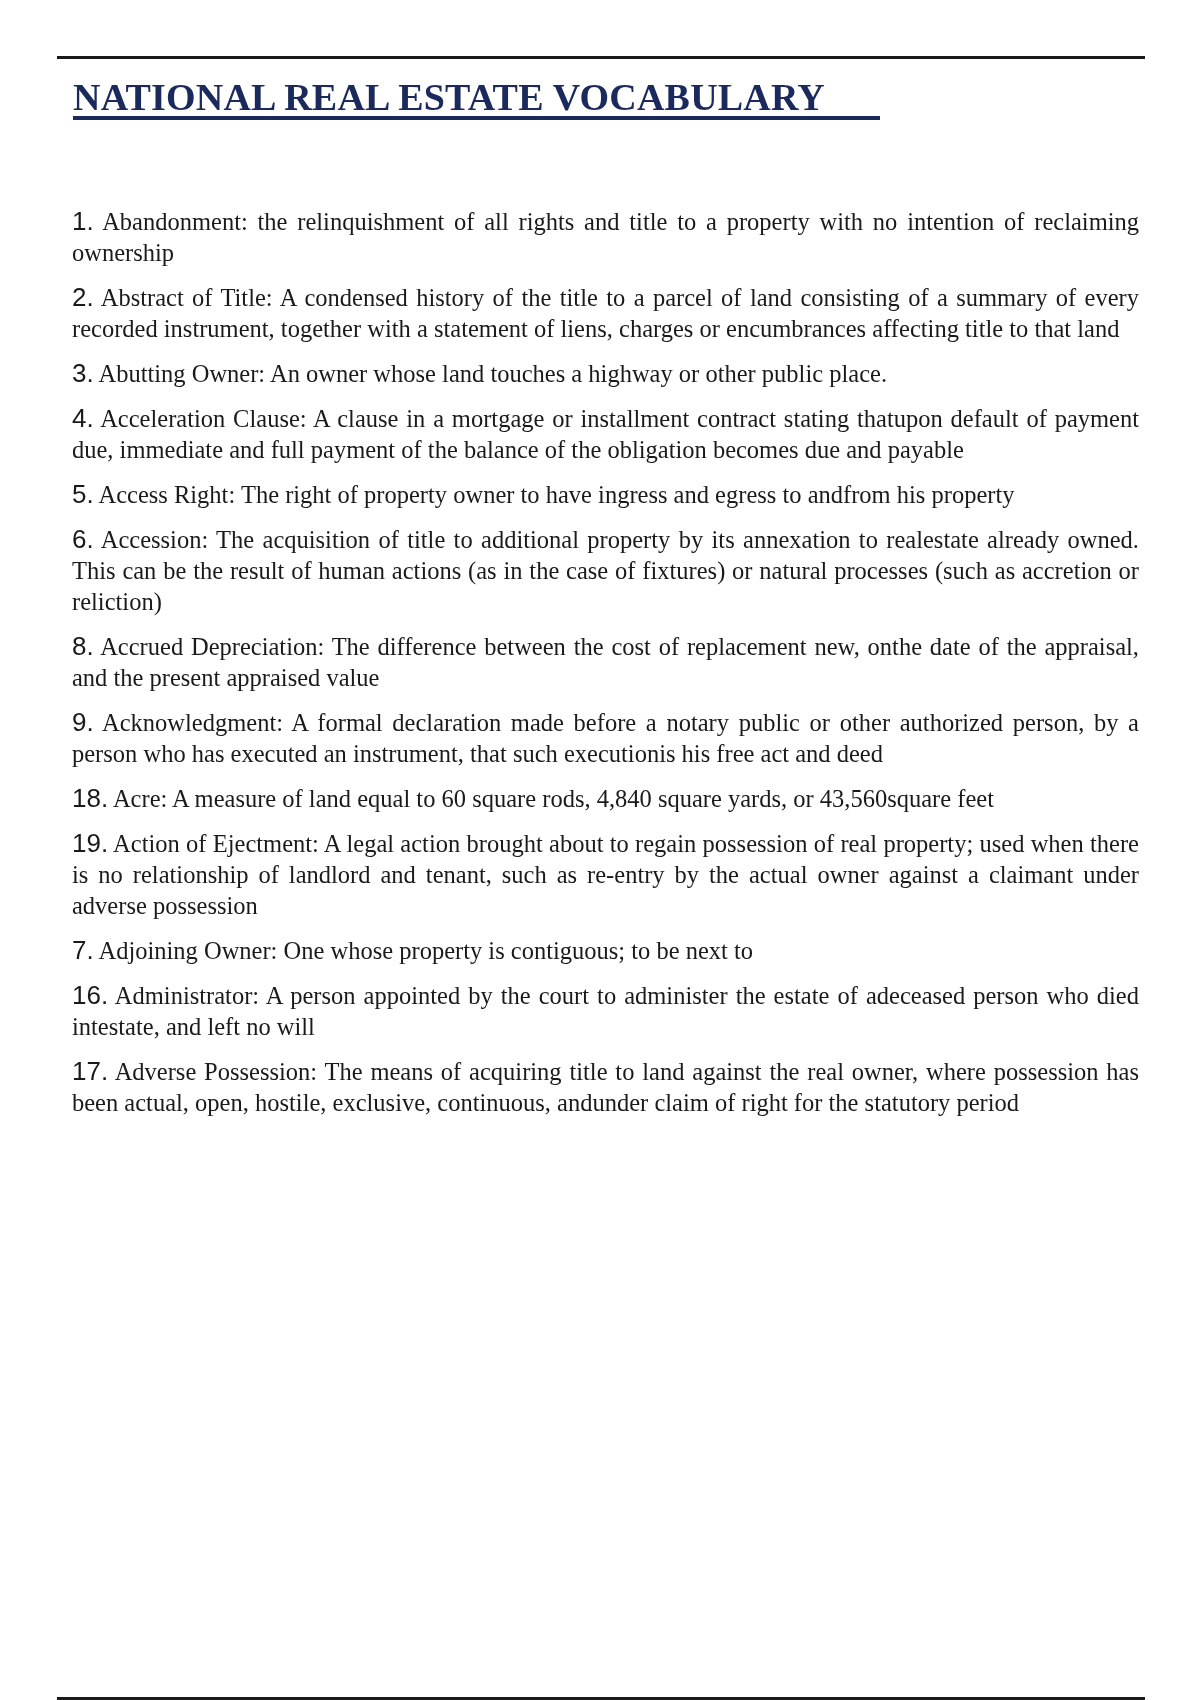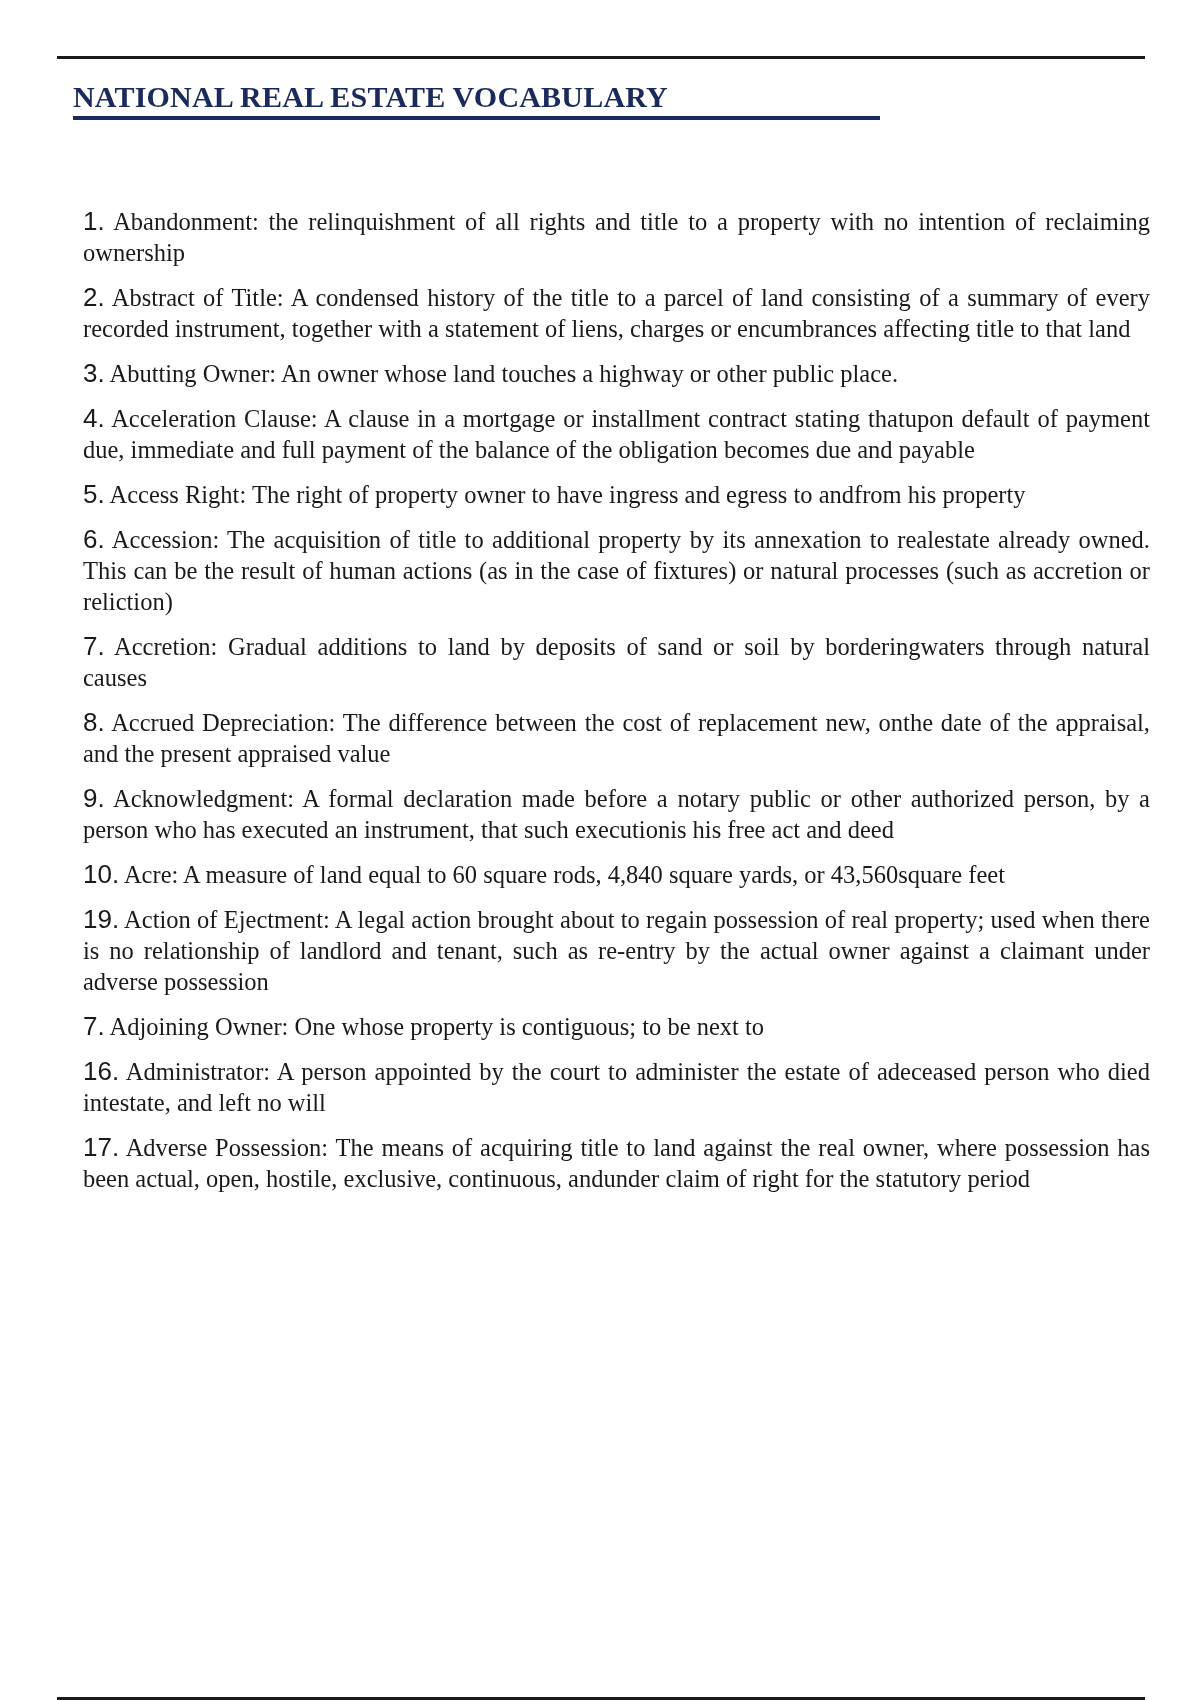--- a/index.html
+++ b/index.html
@@ -2,48 +2,47 @@
 <html><head>
 <meta charset="utf-8">
 <style>
   html, body { margin: 0; padding: 0; background: #ffffff; }
   body { width: 1200px; height: 1700px; position: relative; overflow: hidden; }
   .rule-top { position: absolute; left: 57px; top: 56px; width: 1088px; height: 3px; background: #1a1a1a; }
   .rule-bottom { position: absolute; left: 57px; top: 1697px; width: 1088px; height: 3px; background: #1a1a1a; }
   .title {
     position: absolute; left: 73px; top: 72px;
     font-family: "Liberation Serif", serif; font-weight: bold;
-    font-size: 30px; color: #1b2a5c; letter-spacing: 0.2px;
+    font-size: 38px; color: #1b2a5c; letter-spacing: 0.2px;
     white-space: nowrap; line-height: 50px;
   }
   .title-underline { position: absolute; left: 73px; top: 116px; width: 807px; height: 4px; background: #1b2a5c; }
-  .list { position: absolute; left: 83px; top: 206px; width: 1067px; }
+  .list { position: absolute; left: 72px; top: 206px; width: 1067px; }
   .entry {
     font-family: "Liberation Serif", serif; font-size: 24.5px; color: #1a1a1a;
     line-height: 31px; margin: 0 0 14px 0; text-align: justify;
   }
   .num { font-family: "Liberation Sans", sans-serif; font-size: 26px; }
 </style>
 </head>
 <body>
 
 <div class="rule-top"></div>
 <div class="title">NATIONAL REAL ESTATE VOCABULARY</div>
 <div class="title-underline"></div>
 
 <div class="list">
   <p class="entry"><span class="num">1.</span><span> Abandonment: the relinquishment of all rights and title to a property with no intention of reclaiming ownership</span></p>
   <p class="entry"><span class="num">2.</span><span> Abstract of Title: A condensed history of the title to a parcel of land consisting of a summary of every recorded instrument, together with a statement of liens, charges or encumbrances affecting title to that land</span></p>
   <p class="entry"><span class="num">3.</span><span> Abutting Owner: An owner whose land touches a highway or other public place.</span></p>
   <p class="entry"><span class="num">4.</span><span> Acceleration Clause: A clause in a mortgage or installment contract stating thatupon default of payment due, immediate and full payment of the balance of the obligation becomes due and payable</span></p>
   <p class="entry"><span class="num">5.</span><span> Access Right: The right of property owner to have ingress and egress to andfrom his property</span></p>
   <p class="entry"><span class="num">6.</span><span> Accession: The acquisition of title to additional property by its annexation to realestate already owned. This can be the result of human actions (as in the case of fixtures) or natural processes (such as accretion or reliction)</span></p>
-  <p class="entry"><span class="num">7.</span><span> Accretion: Gradual additions to land by deposits of sand or soil by borderingwaters through natural causes</span></p>
   <p class="entry"><span class="num">8.</span><span> Accrued Depreciation: The difference between the cost of replacement new, onthe date of the appraisal, and the present appraised value</span></p>
   <p class="entry"><span class="num">9.</span><span> Acknowledgment: A formal declaration made before a notary public or other authorized person, by a person who has executed an instrument, that such executionis his free act and deed</span></p>
-  <p class="entry"><span class="num">10.</span><span> Acre: A measure of land equal to 60 square rods, 4,840 square yards, or 43,560square feet</span></p>
+  <p class="entry"><span class="num">18.</span><span> Acre: A measure of land equal to 60 square rods, 4,840 square yards, or 43,560square feet</span></p>
   <p class="entry"><span class="num">19.</span><span> Action of Ejectment: A legal action brought about to regain possession of real property; used when there is no relationship of landlord and tenant, such as re-entry by the actual owner against a claimant under adverse possession</span></p>
   <p class="entry"><span class="num">7.</span><span> Adjoining Owner: One whose property is contiguous; to be next to</span></p>
   <p class="entry"><span class="num">16.</span><span> Administrator: A person appointed by the court to administer the estate of adeceased person who died intestate, and left no will</span></p>
   <p class="entry"><span class="num">17.</span><span> Adverse Possession: The means of acquiring title to land against the real owner, where possession has been actual, open, hostile, exclusive, continuous, andunder claim of right for the statutory period</span></p>
 </div>
 
 <div class="rule-bottom"></div>
 
 </body></html>

